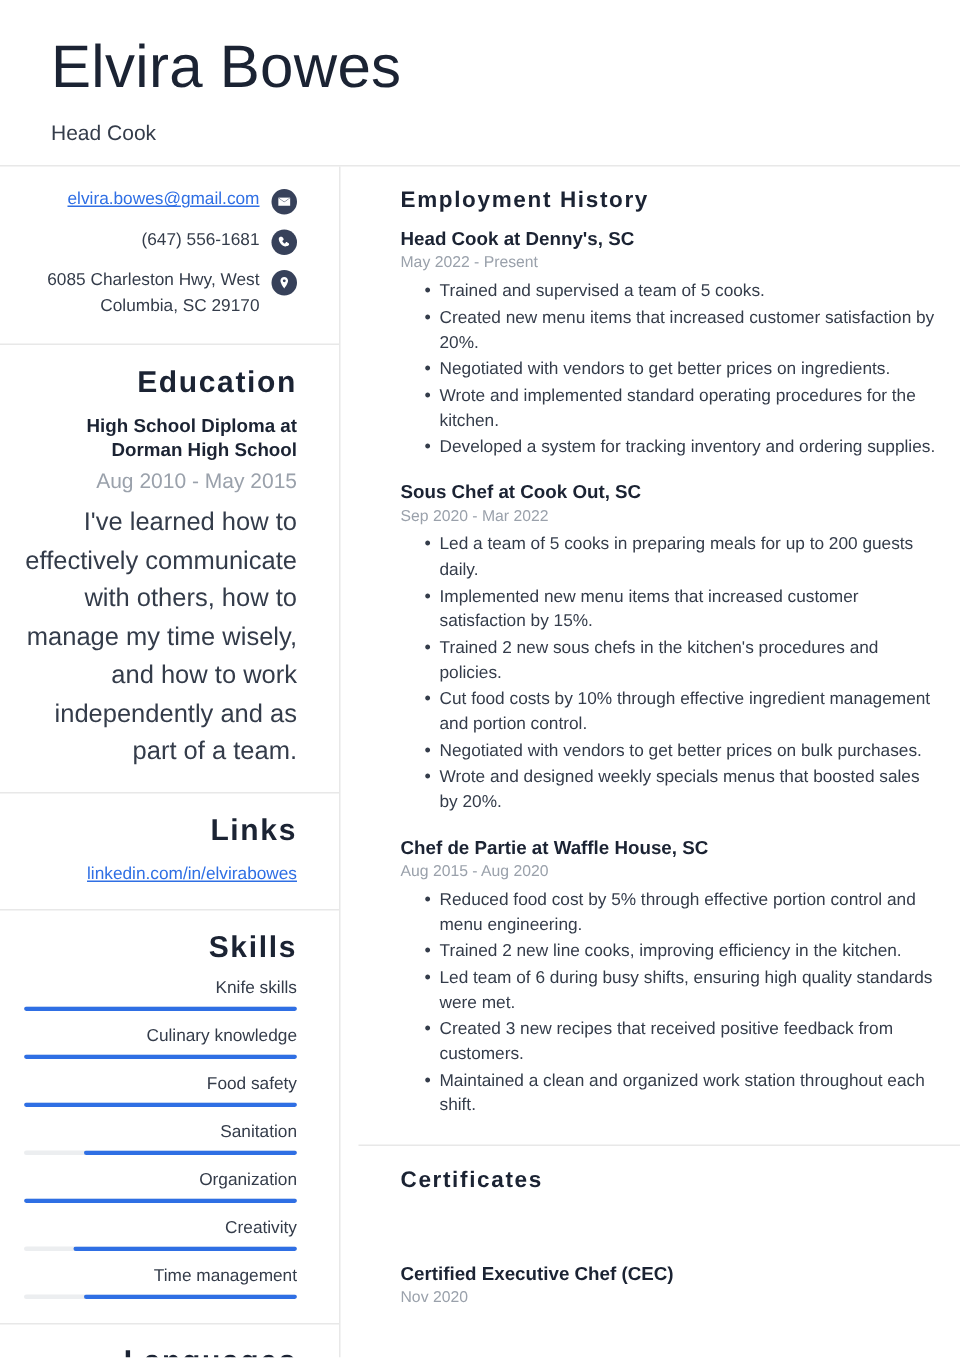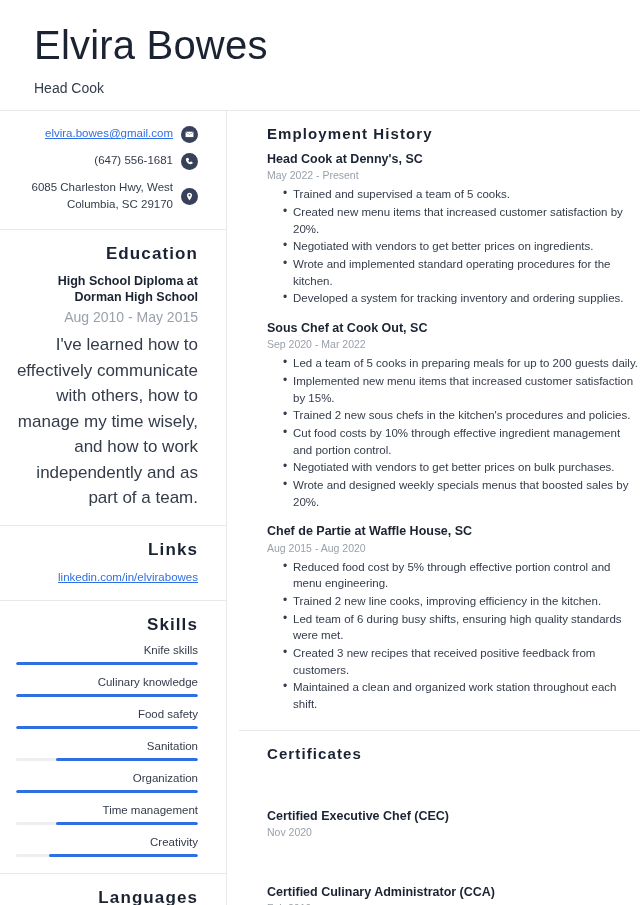--- a/index.html
+++ b/index.html
@@ -66,36 +66,36 @@
 
   
   .lblock {
     padding: 14px 28px 14px 16px;
     border-bottom: 1px solid #e8e8e8;
     text-align: right;
   }
   .lblock.no-border { border-bottom: none; }
 
   .l-heading {
-    font-size: 17px;
+    font-size: 20px;
     font-weight: 700;
     letter-spacing: 1.1px;
     color: #1b2333;
     margin-bottom: 9px;
   }
 
   
   .contact-row {
     display: flex;
     align-items: flex-start;
     justify-content: flex-end;
     gap: 8px;
     margin-bottom: 9px;
   }
-  .contact-row:last-child { margin-bottom: 2px; align-items: center; }
+  .contact-row:last-child { margin-bottom: 2px; }
 
   .contact-text {
     font-size: 11.5px;
     line-height: 1.45;
     color: #343c4a;
     text-align: right;
     max-width: 150px;
   }
   .contact-text.link {
     color: #2f6fe4;
@@ -162,21 +162,21 @@
   .bar-fill {
     position: absolute;
     top: 0;
     height: 3px;
     background: #2f6fe4;
     border-radius: 2px;
   }
 
   
   .rblock {
-    padding: 14px 0 16px 28px;
+    padding: 14px 16px 16px 28px;
     border-bottom: 1px solid #e8e8e8;
   }
   .rblock.last { border-bottom: none; }
 
   .r-heading {
     font-size: 15px;
     font-weight: 700;
     letter-spacing: 1.1px;
     color: #1b2333;
     margin-bottom: 9px;
@@ -323,29 +323,29 @@
                 <div class="bar-fill" style="left:22%;width:78%"></div>
               </div>
             </div>
             <div class="bar-item">
               <div class="bar-label">Organization</div>
               <div class="bar-track">
                 <div class="bar-fill" style="left:0%;width:100%"></div>
               </div>
             </div>
             <div class="bar-item">
+              <div class="bar-label">Creativity</div>
+              <div class="bar-track">
+                <div class="bar-fill" style="left:18%;width:82%"></div>
+              </div>
+            </div>
+            <div class="bar-item">
               <div class="bar-label">Time management</div>
               <div class="bar-track">
                 <div class="bar-fill" style="left:22%;width:78%"></div>
-              </div>
-            </div>
-            <div class="bar-item">
-              <div class="bar-label">Creativity</div>
-              <div class="bar-track">
-                <div class="bar-fill" style="left:18%;width:82%"></div>
               </div>
             </div>
           </div>
       </div>
 
       <div class="lblock no-border">
         <div class="l-heading">Languages</div>
         <div id="languages-list">
             <div class="bar-item">
               <div class="bar-label">English</div>

